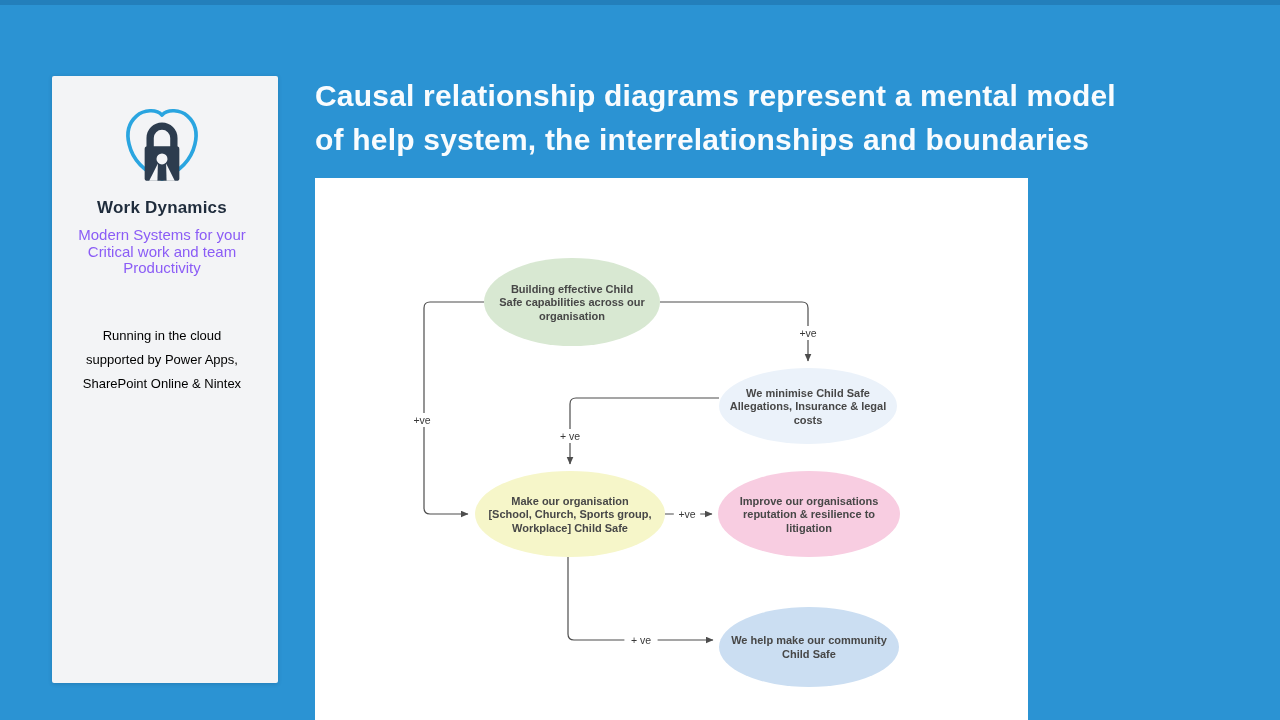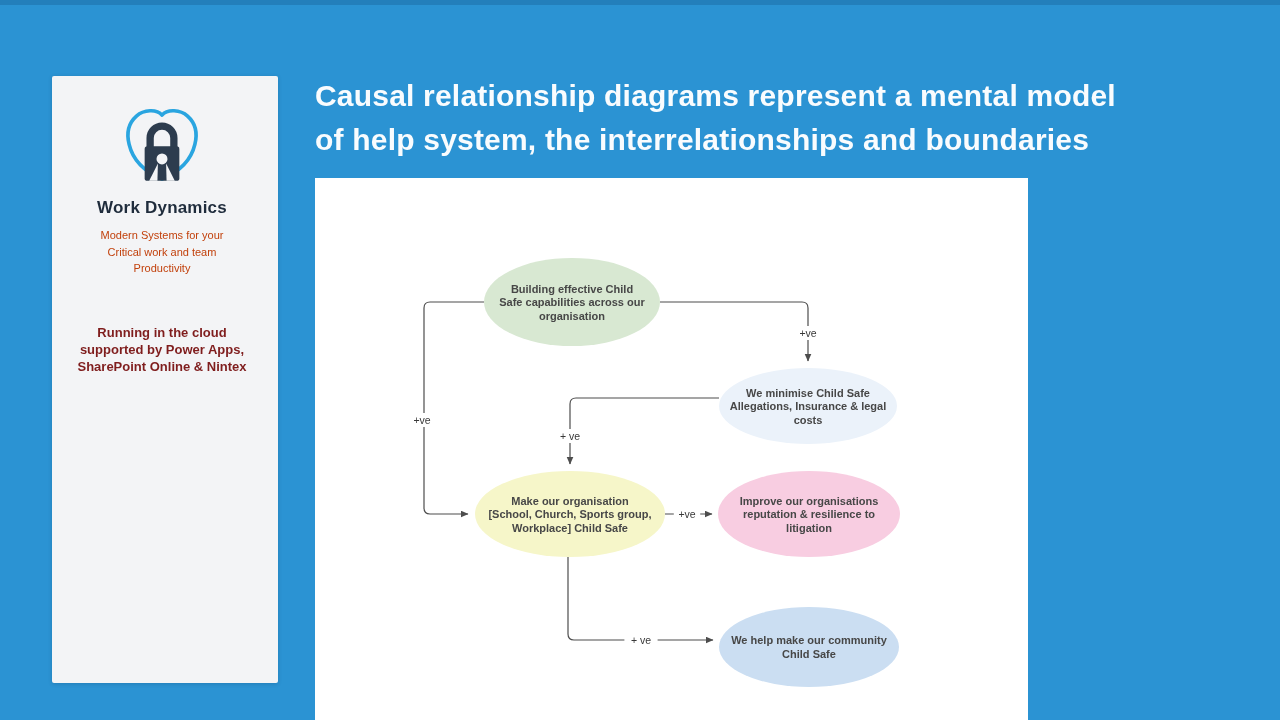--- a/index.html
+++ b/index.html
@@ -12,23 +12,23 @@
 
   
   .sidebar { position: absolute; left: 52px; top: 76px; width: 226px; height: 607px;
              background: #f3f4f6; border-radius: 2px;
              box-shadow: 0 1px 4px rgba(0,30,60,0.18);
              display: flex; flex-direction: column; align-items: center;
              text-align: center; padding: 30px 14px 0 8px; }
   .logo-wrap { width: 92px; height: 84px; }
   .brand { margin-top: 8px; font-size: 17px; font-weight: bold; color: #1f2c3c;
            letter-spacing: 0.2px; }
-  .tagline { margin-top: 9px; font-size: 11px; line-height: 16.5px; color: #c2410c; }
-  .statement { margin-top: 47px; font-size: 13px; font-weight: bold;
-               line-height: 17px; color: #7f1d1d; }
+  .tagline { margin-top: 9px; font-size: 15px; line-height: 16.5px; color: #8b5cf6; }
+  .statement { margin-top: 47px; font-size: 13px; font-weight: normal;
+               line-height: 24px; color: #000000; }
   .pre { white-space: pre-line; }
 
   
   .headline { position: absolute; left: 315px; top: 74px; width: 900px;
               font-size: 30px; font-weight: bold; line-height: 44px;
               color: #f9fcfe; letter-spacing: 0.2px; }
 
   
   .diagram-panel { position: absolute; left: 315px; top: 178px; width: 713px;
                    height: 576px; background: #ffffff; }

